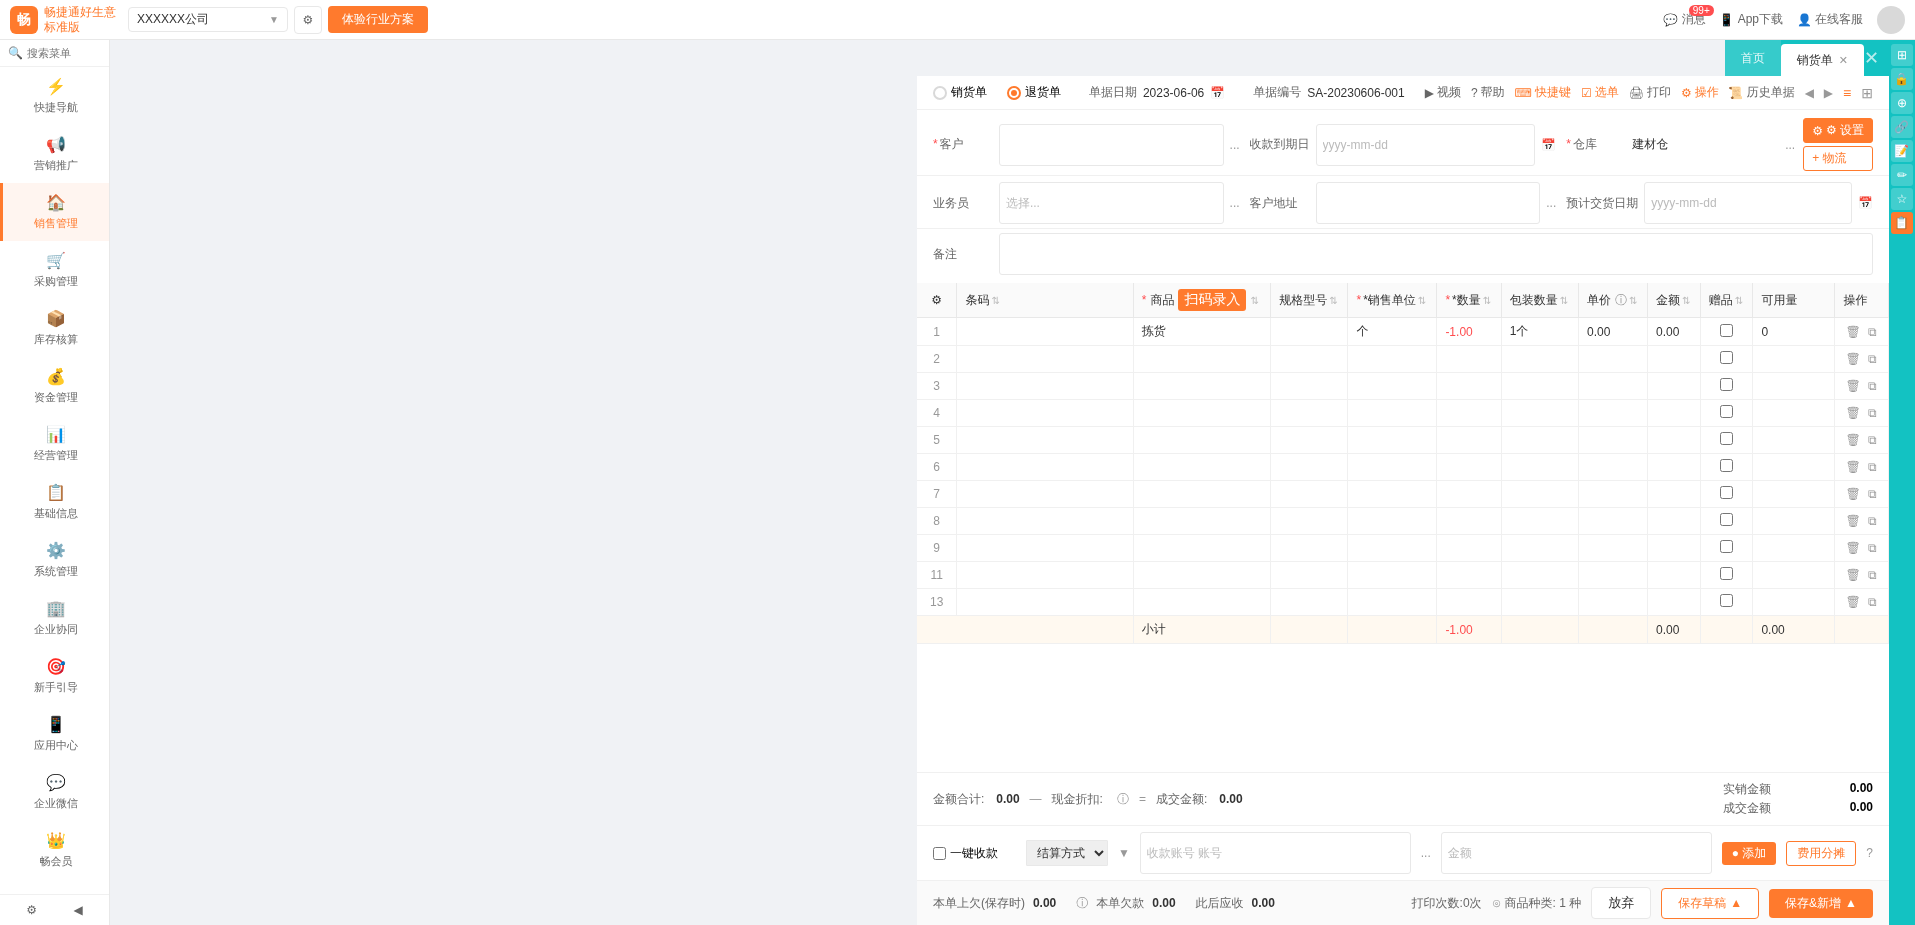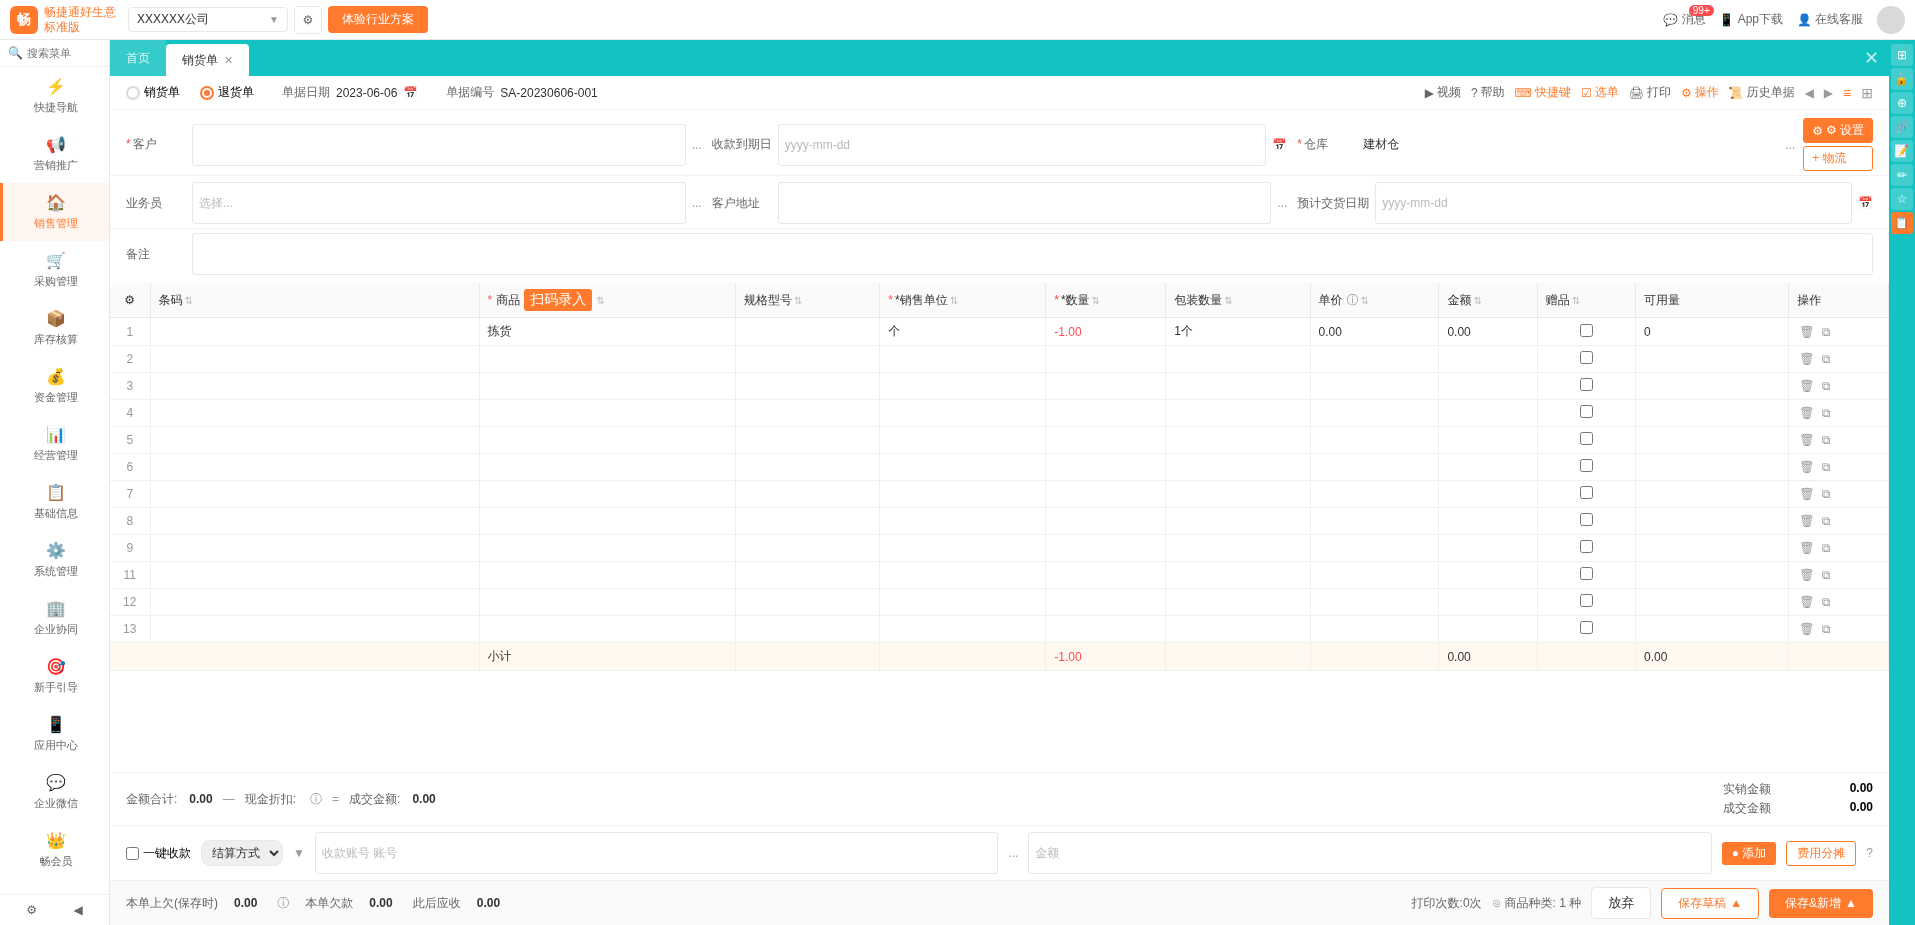--- a/index.html
+++ b/index.html
@@ -69,21 +69,21 @@
       border-left: 3px solid transparent;
     }
     .sidebar-item.active { background: #fff5f0; color: #ff7a2d; border-left-color: #ff7a2d; }
     .sidebar-item .icon { font-size: 16px; }
     .sidebar-item .label { font-size: 11px; }
     .sidebar-search { display: flex; align-items: center; padding: 6px 8px; gap: 4px; border-bottom: 1px solid #f0f0f0; }
     .sidebar-search-input { flex: 1; border: none; outline: none; font-size: 11px; color: #333; }
     .sidebar-bottom { margin-top: auto; display: flex; align-items: center; justify-content: space-around; padding: 8px; border-top: 1px solid #f0f0f0; }
 
     
-    .content { flex: 1; display: flex; flex-direction: column; overflow: hidden; }
+    .content { flex: 1; display: flex; flex-direction: column; overflow: hidden; align-items: flex-end; }
 
     
     .tabs-bar {
       background: #13c2c2; display: flex; align-items: center;
       padding: 0; flex-shrink: 0; height: 36px;
     }
     .tab-item {
       padding: 0 16px; height: 36px; display: flex; align-items: center;
       cursor: pointer; color: rgba(255,255,255,0.85); gap: 6px; font-size: 13px;
     }
@@ -169,39 +169,39 @@
     .dash-sep { color: #999; }
     .equals-sep { color: #999; }
 
     
     .payment-bar {
       padding: 6px 16px; border-top: 1px solid #f0f0f0; background: #fff;
       display: flex; align-items: center; gap: 10px; flex-shrink: 0;
     }
     .payment-checkbox { display: flex; align-items: center; gap: 4px; }
     .pay-select {
-      border: 1px solid #e8e8e8; border-radius: 9px; padding: 2px 6px;
-      height: 26px; outline: none; color: #333; min-width: 80px;
+      border: 1px solid #e8e8e8; border-radius: 1px; padding: 2px 6px;
+      height: 26px; outline: none; color: #333; min-width: 80px; margin-left: 18px;
     }
     .add-btn {
       background: #ff7a2d; color: #fff; border: none; border-radius: 3px;
       padding: 3px 10px; cursor: pointer; font-size: 12px;
     }
     .expense-btn {
       border: 1px solid #ff7a2d; color: #ff7a2d; background: #fff;
       border-radius: 3px; padding: 3px 10px; cursor: pointer; font-size: 12px;
     }
     .help-icon { color: #999; cursor: pointer; }
 
     
     .status-bar {
       padding: 6px 16px; border-top: 1px solid #f0f0f0; background: #fafafa;
       display: flex; align-items: center; gap: 20px; flex-shrink: 0;
     }
-    .status-item { display: flex; align-items: center; gap: 16px; color: #666; }
+    .status-item { display: flex; align-items: center; gap: 8px; color: #666; }
     .status-item strong { color: #333; }
 
     
     .action-buttons { margin-left: auto; display: flex; align-items: center; gap: 10px; }
     .discard-btn {
       border: 1px solid #e8e8e8; background: #fff; color: #333;
       border-radius: 4px; padding: 6px 16px; cursor: pointer; font-size: 13px;
     }
     .save-draft-btn {
       border: 1px solid #ff7a2d; background: #fff; color: #ff7a2d;
@@ -696,37 +696,20 @@
     <td></td>
     <td></td>
     <td style="text-align:center;"><input type="checkbox" style=""></td>
     <td></td>
     <td>
       <span class="op-btn">🗑</span>
       <span class="op-btn">⧉</span>
     </td>
   </tr>
                 <tr>
-    <td class="row-num">12</td>
-    <td><input type="text" style="border: none; outline: none; width: 100%; background: transparent;" value=""></td>
-    <td></td>
-    <td></td>
-    <td></td>
-    <td class=""></td>
-    <td></td>
-    <td></td>
-    <td></td>
-    <td style="text-align:center;"><input type="checkbox" style=""></td>
-    <td></td>
-    <td>
-      <span class="op-btn">🗑</span>
-      <span class="op-btn">⧉</span>
-    </td>
-  </tr>
-                <tr>
     <td class="row-num">13</td>
     <td><input type="text" style="border: none; outline: none; width: 100%; background: transparent;" value=""></td>
     <td></td>
     <td></td>
     <td></td>
     <td class=""></td>
     <td></td>
     <td></td>
     <td></td>
     <td style="text-align:center;"><input type="checkbox" style=""></td>

